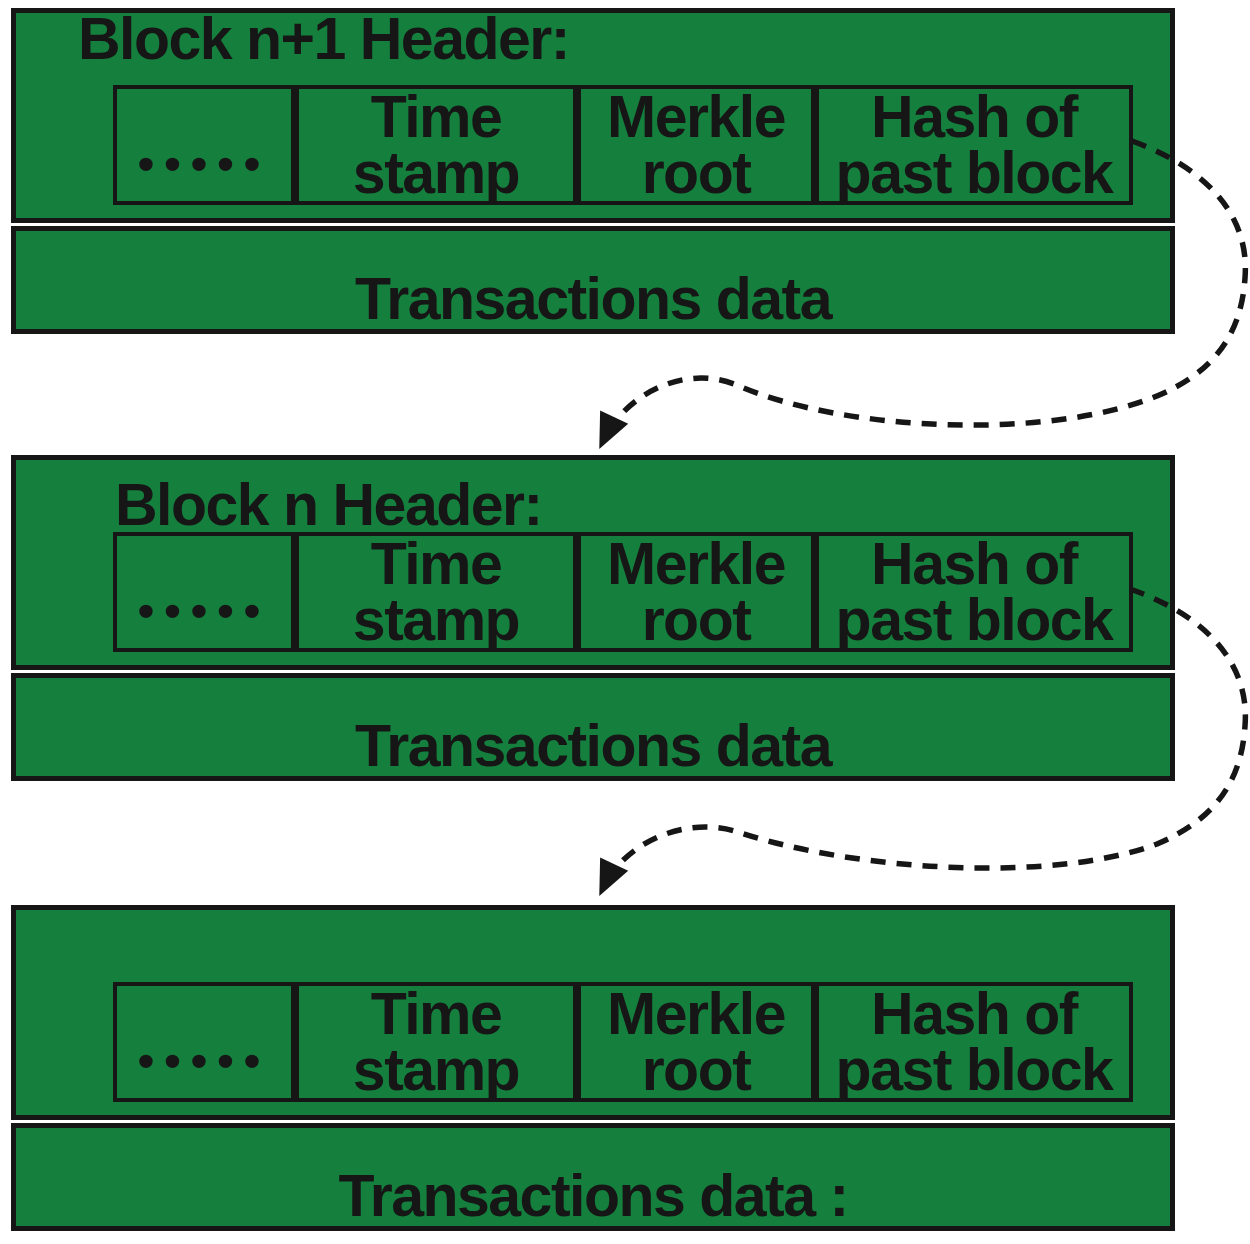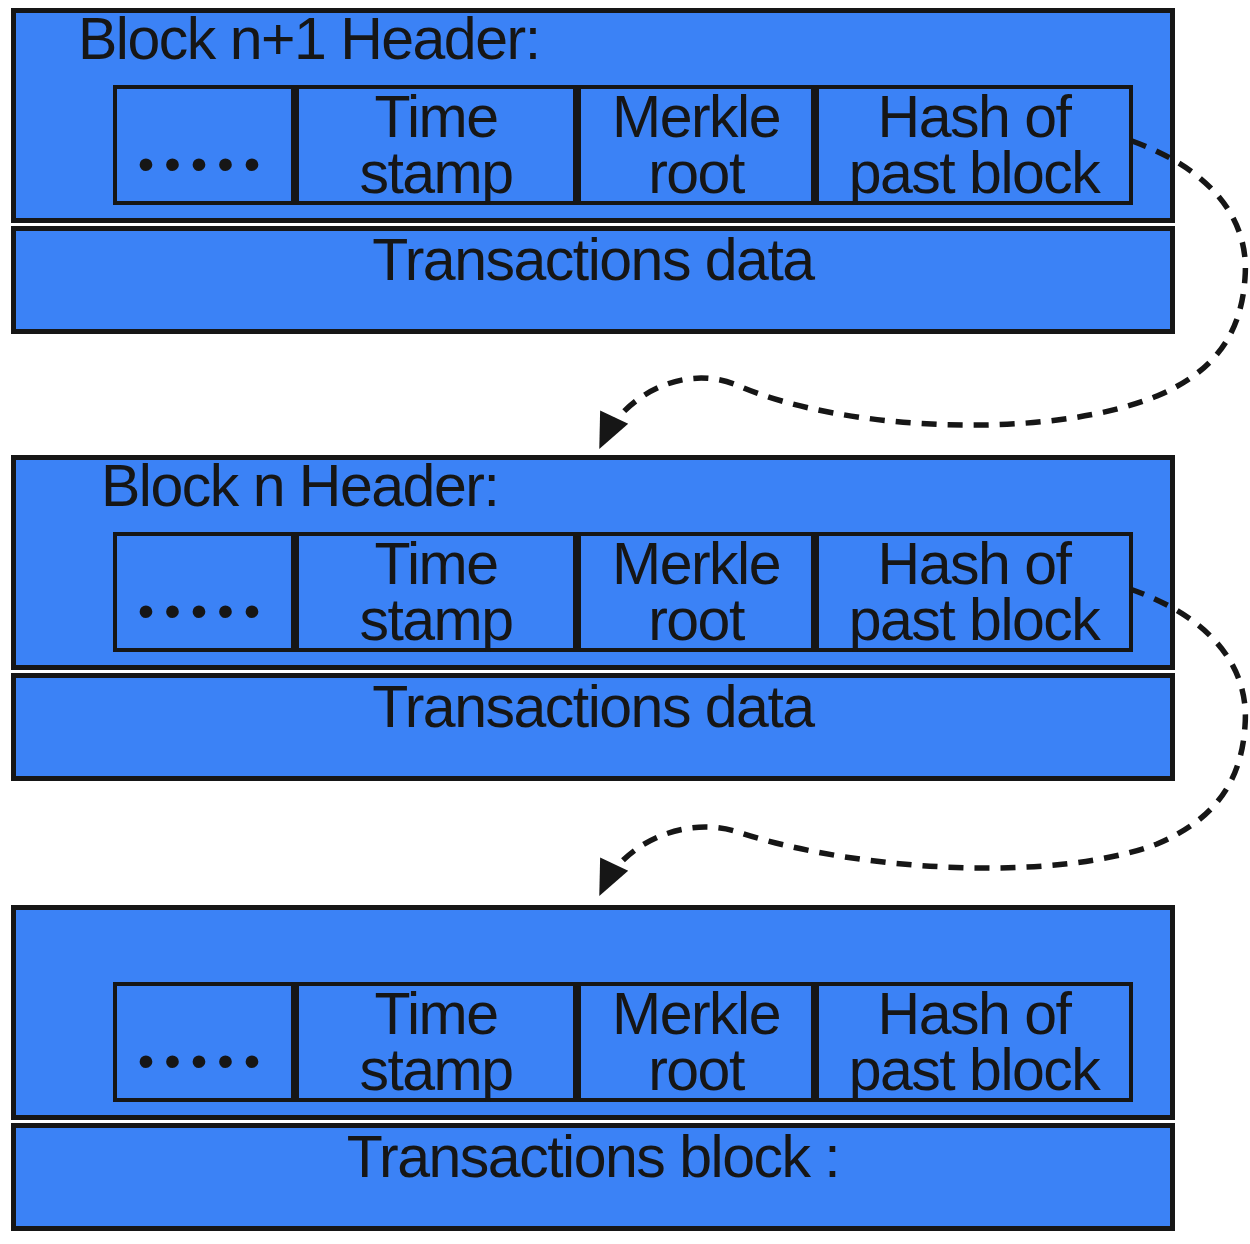--- a/index.html
+++ b/index.html
@@ -9,37 +9,38 @@
     background:#ffffff;
     font-family:"Liberation Sans", sans-serif;
     color:#161616;
     overflow:hidden;
   }
   .box{
     position:absolute;
     box-sizing:border-box;
     left:11px;width:1164px;
     border:5px solid #161616;
-    background:#3b82f6;
+    background:#15803d;
+    font-weight:bold;
   }
   .hdr-box{height:215px;}
-  .body-box{height:108px;display:flex;align-items:flex-start;justify-content:center;}
+  .body-box{height:108px;display:flex;align-items:flex-end;justify-content:center;}
   .b0 .hdr-box{top:8px;}   .b0 .body-box{top:226px;}
   .b1 .hdr-box{top:455px;} .b1 .body-box{top:673px;}
   .b2 .hdr-box{top:905px;} .b2 .body-box{top:1123px;}
   .block{position:absolute;inset:0;pointer-events:none;}
   .block > div{pointer-events:auto;}
 
   .title{
     position:absolute;top:-3px;
     font-size:59px;line-height:1;letter-spacing:-1.5px;
     white-space:nowrap;
   }
   .b0 .title{left:62px;}
-  .b1 .title{left:85px;}
+  .b1 .title{left:99px;margin-top:19px;}
   .b2 .title{left:69px;}
 
   .cells{
     position:absolute;left:97px;top:72px;height:120px;
     display:flex;flex-direction:row;align-items:stretch;
   }
   .cell{
     box-sizing:border-box;
     border:4px solid #161616;
     height:120px;
@@ -129,21 +130,21 @@
           </div>
         <div class="cell c2">
             <span>Merkle root</span>
           </div>
         <div class="cell c3">
             <span>Hash of past block</span>
           </div>
       </div>
     </div>
     <div class="box body-box">
-      <span class="body-label">Transactions block :</span>
+      <span class="body-label">Transactions data :</span>
     </div>
   </div>
 
   <svg class="arrow-layer" width="1250" height="1244" viewBox="0 0 1250 1244" xmlns="http://www.w3.org/2000/svg">
     <defs>
       <marker id="ah" viewBox="0 0 10 10" refX="7.5" refY="5" markerWidth="7" markerHeight="6.4" orient="auto">
         <path d="M0,0.6 L10,5 L0,9.4 Z" fill="#161616"></path>
       </marker>
     </defs>
     <path d="M1132,141 C1207,168 1250,216 1245,278 C1241,338 1211,373 1157,396 C1050,440 846,432 739,386 C684,362 624,396 603,441" fill="none" stroke="#161616" stroke-width="5.5" stroke-dasharray="15 11" marker-end="url(#ah)"></path>

